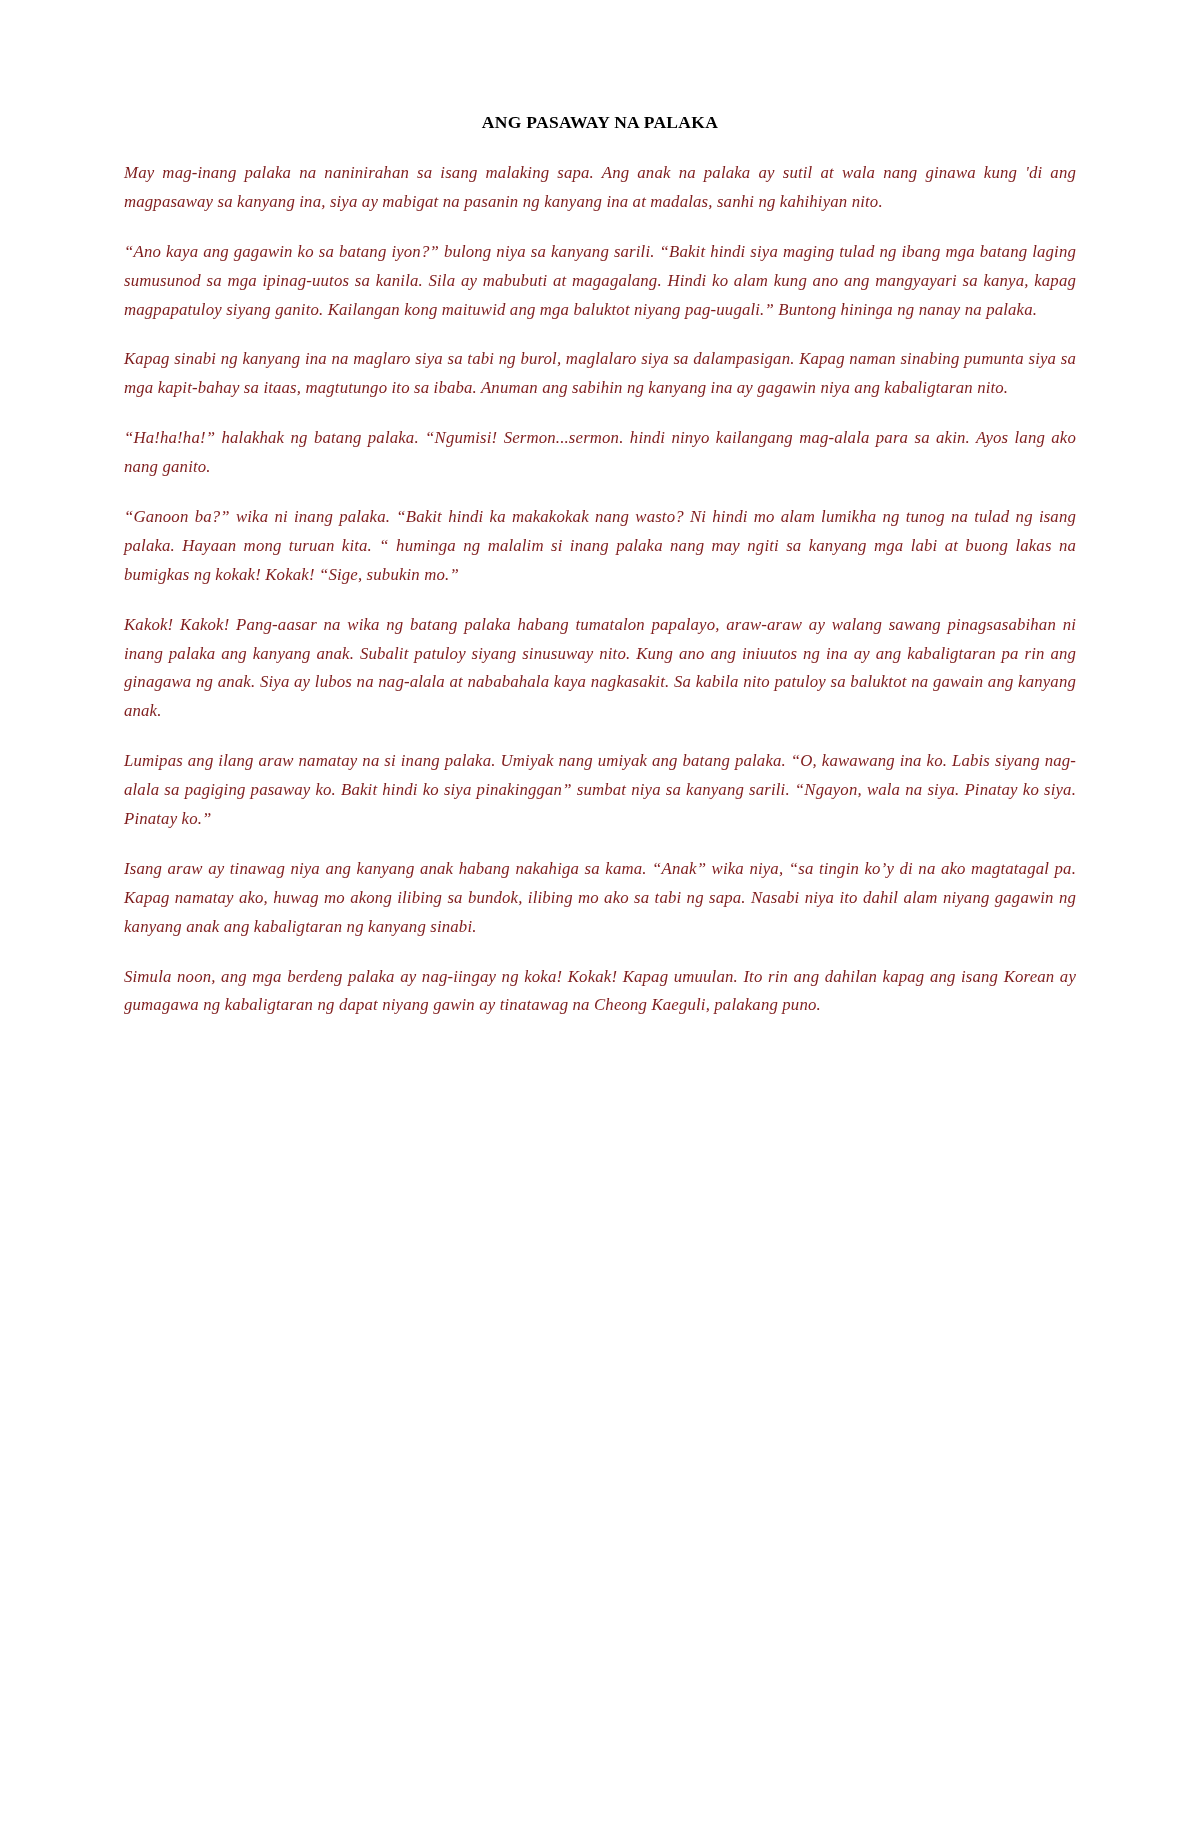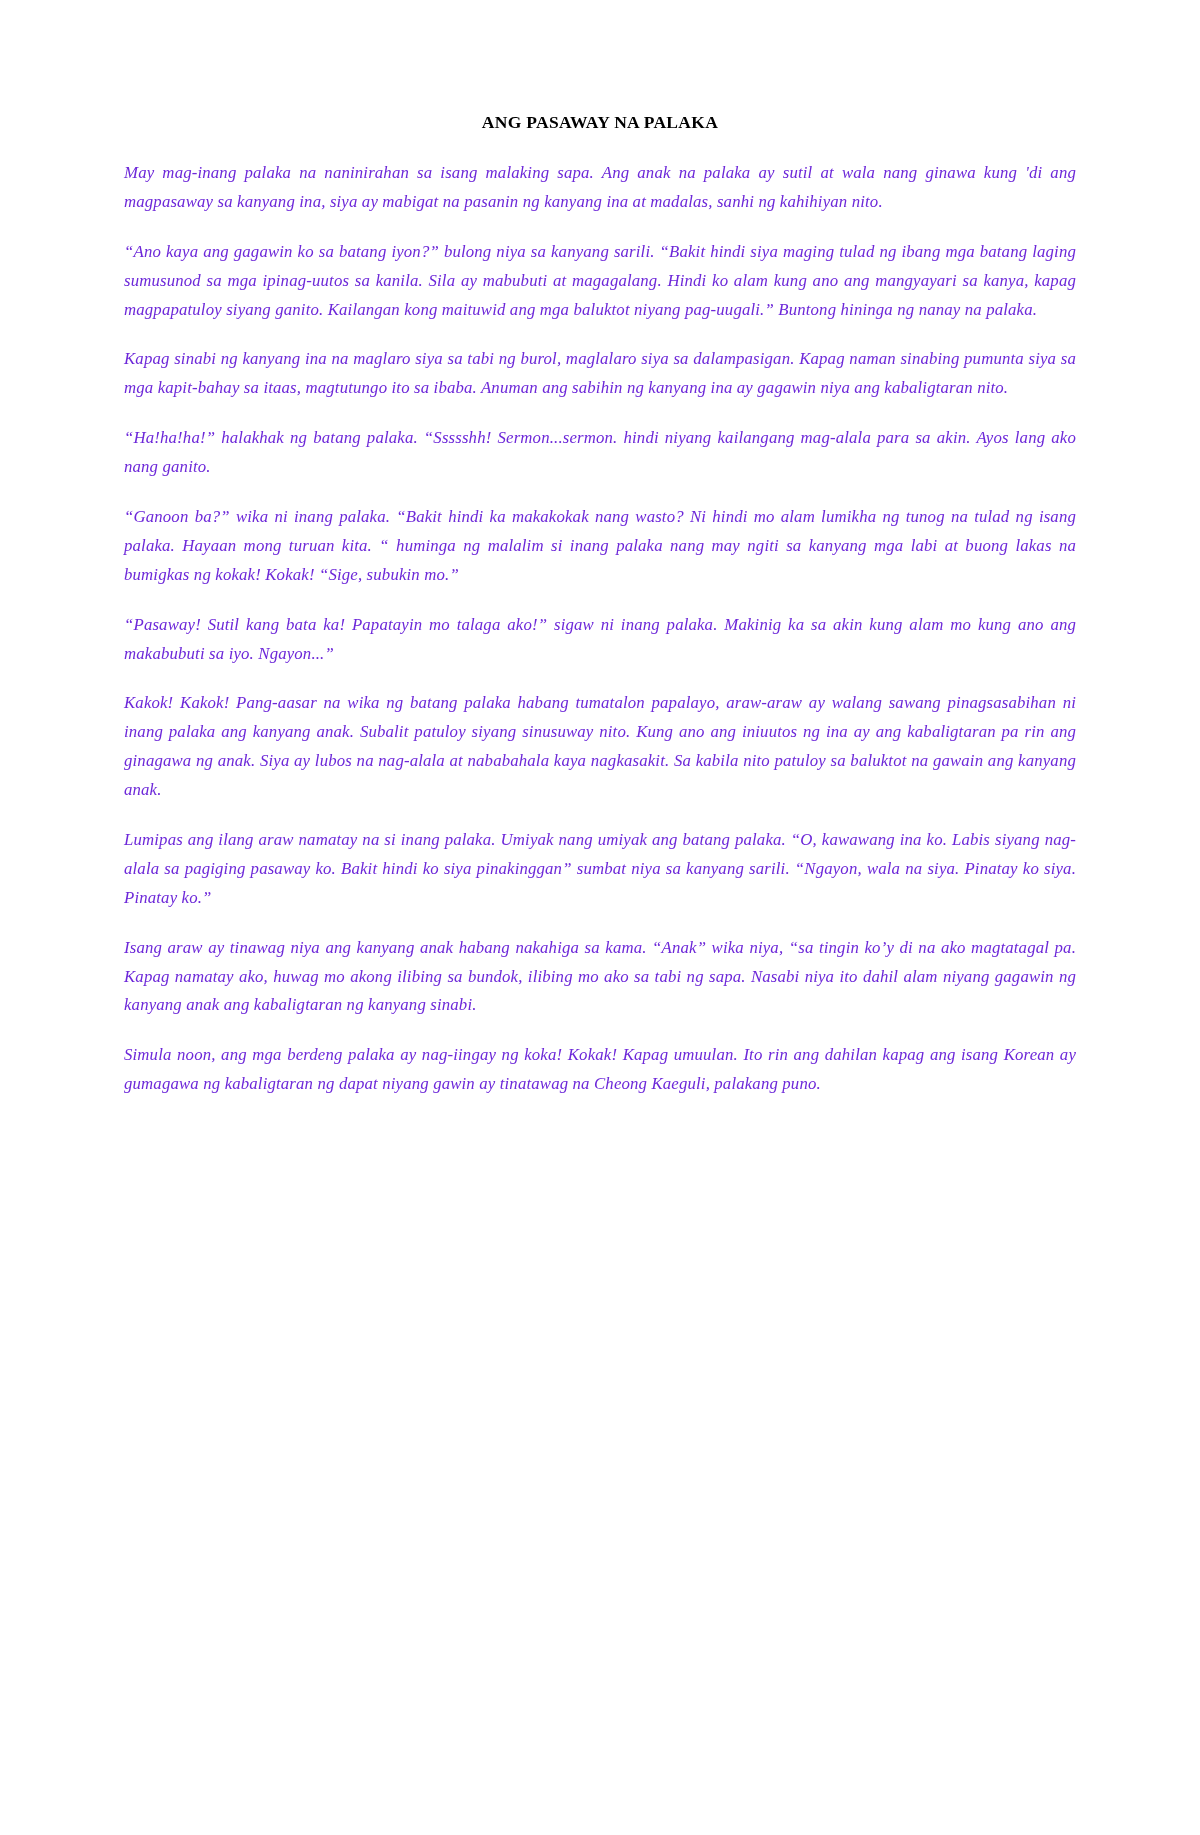--- a/index.html
+++ b/index.html
@@ -31,37 +31,36 @@
     color: #000;
   }
   .body-text p {
     font-family: "Liberation Serif", serif;
     font-style: italic;
     font-size: 16.8px;
     line-height: 1.72;
     text-align: justify;
     text-justify: inter-word;
     margin: 0 0 21px 0;
-    color: #6d28d9;
+    color: #7f1d1d;
     letter-spacing: 0.15px;
   }
   .body-text p:last-child {
     margin-bottom: 0;
   }
 </style>
 </head>
 <body>
 
 <div class="page">
   <h1 class="doc-title">ANG PASAWAY NA PALAKA</h1>
   <div class="body-text">
     <p>May mag-inang palaka na naninirahan sa isang malaking sapa. Ang anak na palaka ay sutil at wala nang ginawa kung 'di ang magpasaway sa kanyang ina, siya ay mabigat na pasanin ng kanyang ina at madalas, sanhi ng kahihiyan nito.</p>
     <p>“Ano kaya ang gagawin ko sa batang iyon?” bulong niya sa kanyang sarili. “Bakit hindi siya maging tulad ng ibang mga batang laging sumusunod sa mga ipinag-uutos sa kanila. Sila ay mabubuti at magagalang. Hindi ko alam kung ano ang mangyayari sa kanya, kapag magpapatuloy siyang ganito. Kailangan kong maituwid ang mga baluktot niyang pag-uugali.” Buntong hininga ng nanay na palaka.</p>
     <p>Kapag sinabi ng kanyang ina na maglaro siya sa tabi ng burol, maglalaro siya sa dalampasigan. Kapag naman sinabing pumunta siya sa mga kapit-bahay sa itaas, magtutungo ito sa ibaba. Anuman ang sabihin ng kanyang ina ay gagawin niya ang kabaligtaran nito.</p>
-    <p>“Ha!ha!ha!” halakhak ng batang palaka. “Ssssshh! Sermon...sermon. hindi niyang kailangang mag-alala para sa akin. Ayos lang ako nang ganito.</p>
+    <p>“Ha!ha!ha!” halakhak ng batang palaka. “Ngumisi! Sermon...sermon. hindi ninyo kailangang mag-alala para sa akin. Ayos lang ako nang ganito.</p>
     <p>“Ganoon ba?” wika ni inang palaka. “Bakit hindi ka makakokak nang wasto? Ni hindi mo alam lumikha ng tunog na tulad ng isang palaka. Hayaan mong turuan kita. “ huminga ng malalim si inang palaka nang may ngiti sa kanyang mga labi at buong lakas na bumigkas ng kokak! Kokak! “Sige, subukin mo.”</p>
-    <p>“Pasaway! Sutil kang bata ka! Papatayin mo talaga ako!” sigaw ni inang palaka. Makinig ka sa akin kung alam mo kung ano ang makabubuti sa iyo. Ngayon...”</p>
     <p>Kakok! Kakok! Pang-aasar na wika ng batang palaka habang tumatalon papalayo, araw-araw ay walang sawang pinagsasabihan ni inang palaka ang kanyang anak. Subalit patuloy siyang sinusuway nito. Kung ano ang iniuutos ng ina ay ang kabaligtaran pa rin ang ginagawa ng anak. Siya ay lubos na nag-alala at nababahala kaya nagkasakit. Sa kabila nito patuloy sa baluktot na gawain ang kanyang anak.</p>
     <p>Lumipas ang ilang araw namatay na si inang palaka. Umiyak nang umiyak ang batang palaka. “O, kawawang ina ko. Labis siyang nag-alala sa pagiging pasaway ko. Bakit hindi ko siya pinakinggan” sumbat niya sa kanyang sarili. “Ngayon, wala na siya. Pinatay ko siya. Pinatay ko.”</p>
     <p>Isang araw ay tinawag niya ang kanyang anak habang nakahiga sa kama. “Anak” wika niya, “sa tingin ko’y di na ako magtatagal pa. Kapag namatay ako, huwag mo akong ilibing sa bundok, ilibing mo ako sa tabi ng sapa. Nasabi niya ito dahil alam niyang gagawin ng kanyang anak ang kabaligtaran ng kanyang sinabi.</p>
     <p>Simula noon, ang mga berdeng palaka ay nag-iingay ng koka! Kokak! Kapag umuulan. Ito rin ang dahilan kapag ang isang Korean ay gumagawa ng kabaligtaran ng dapat niyang gawin ay tinatawag na Cheong Kaeguli, palakang puno.</p>
   </div>
 </div>
 
 </body></html>

